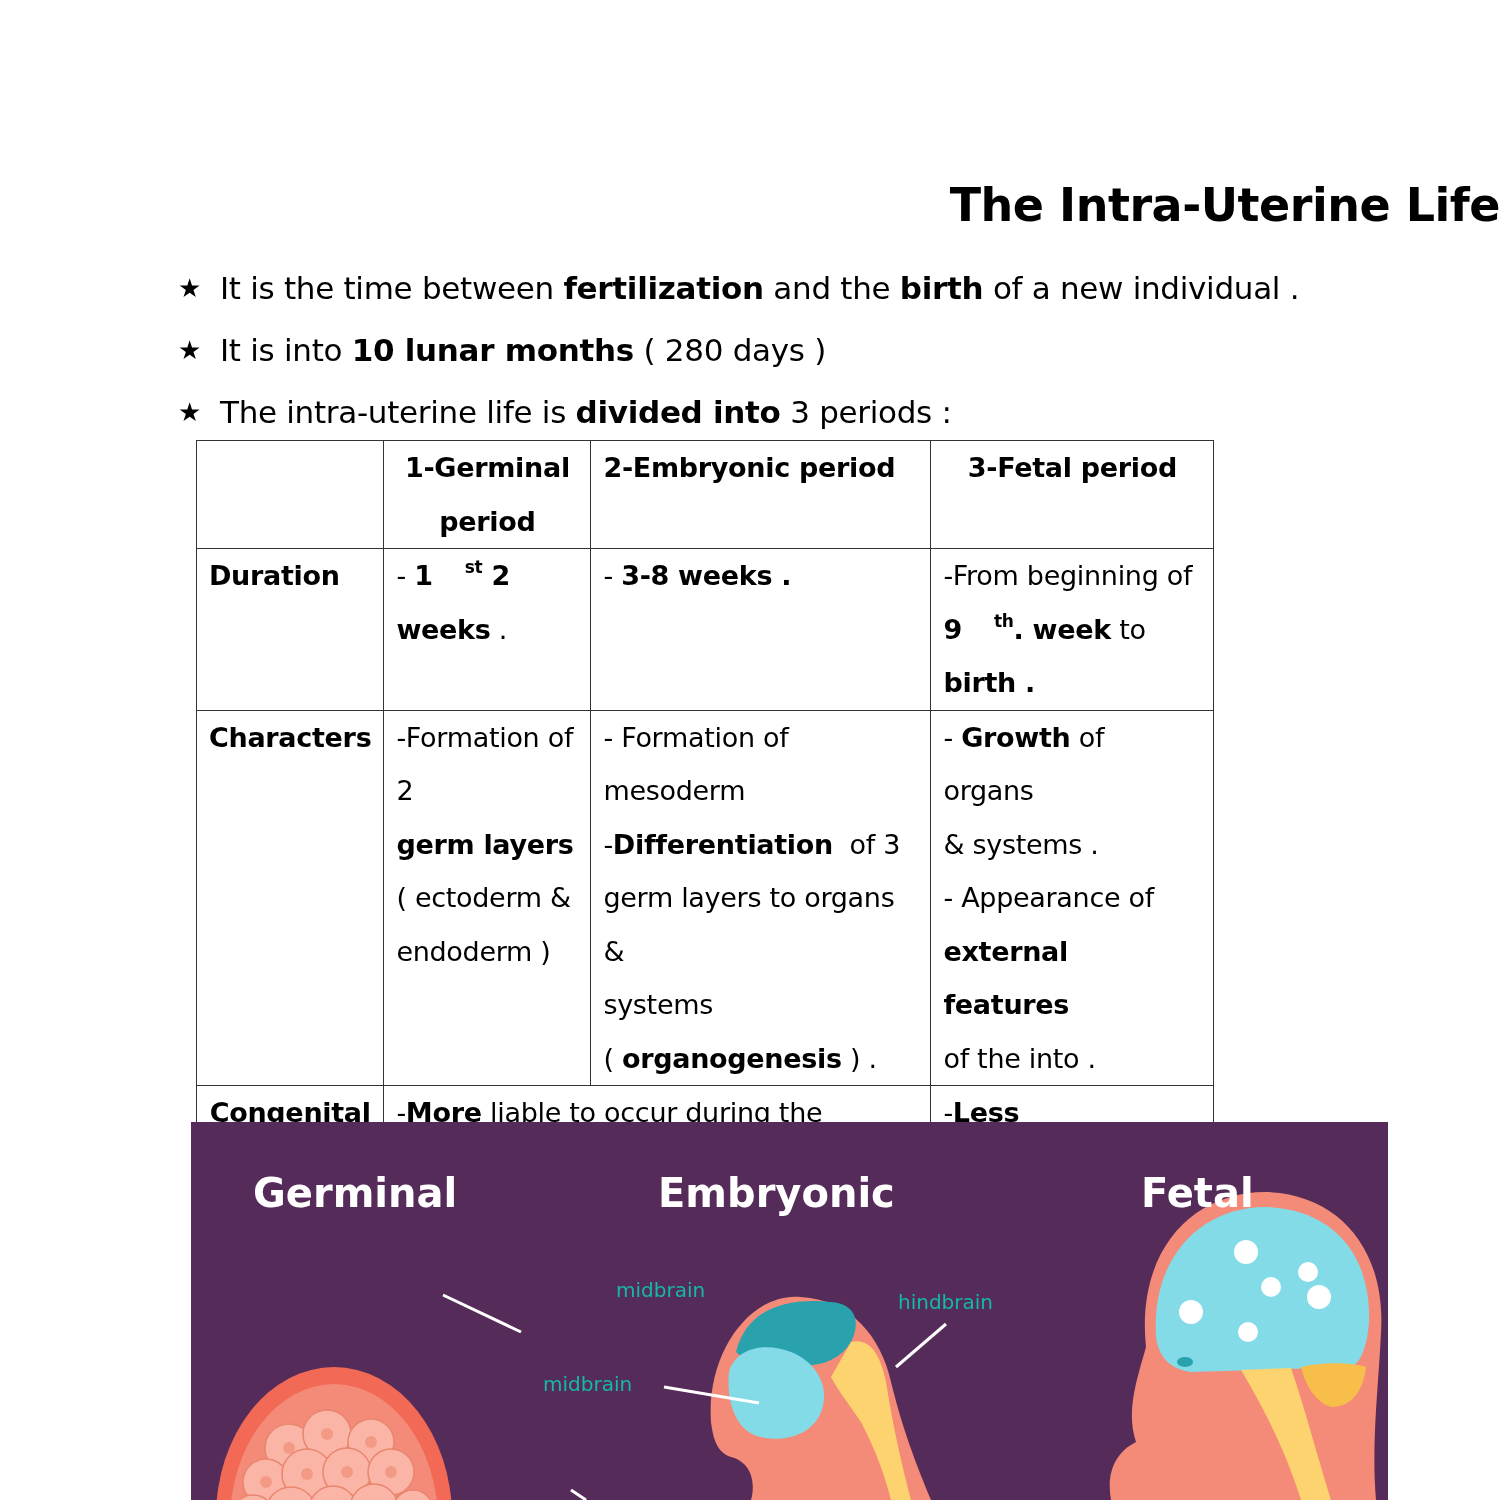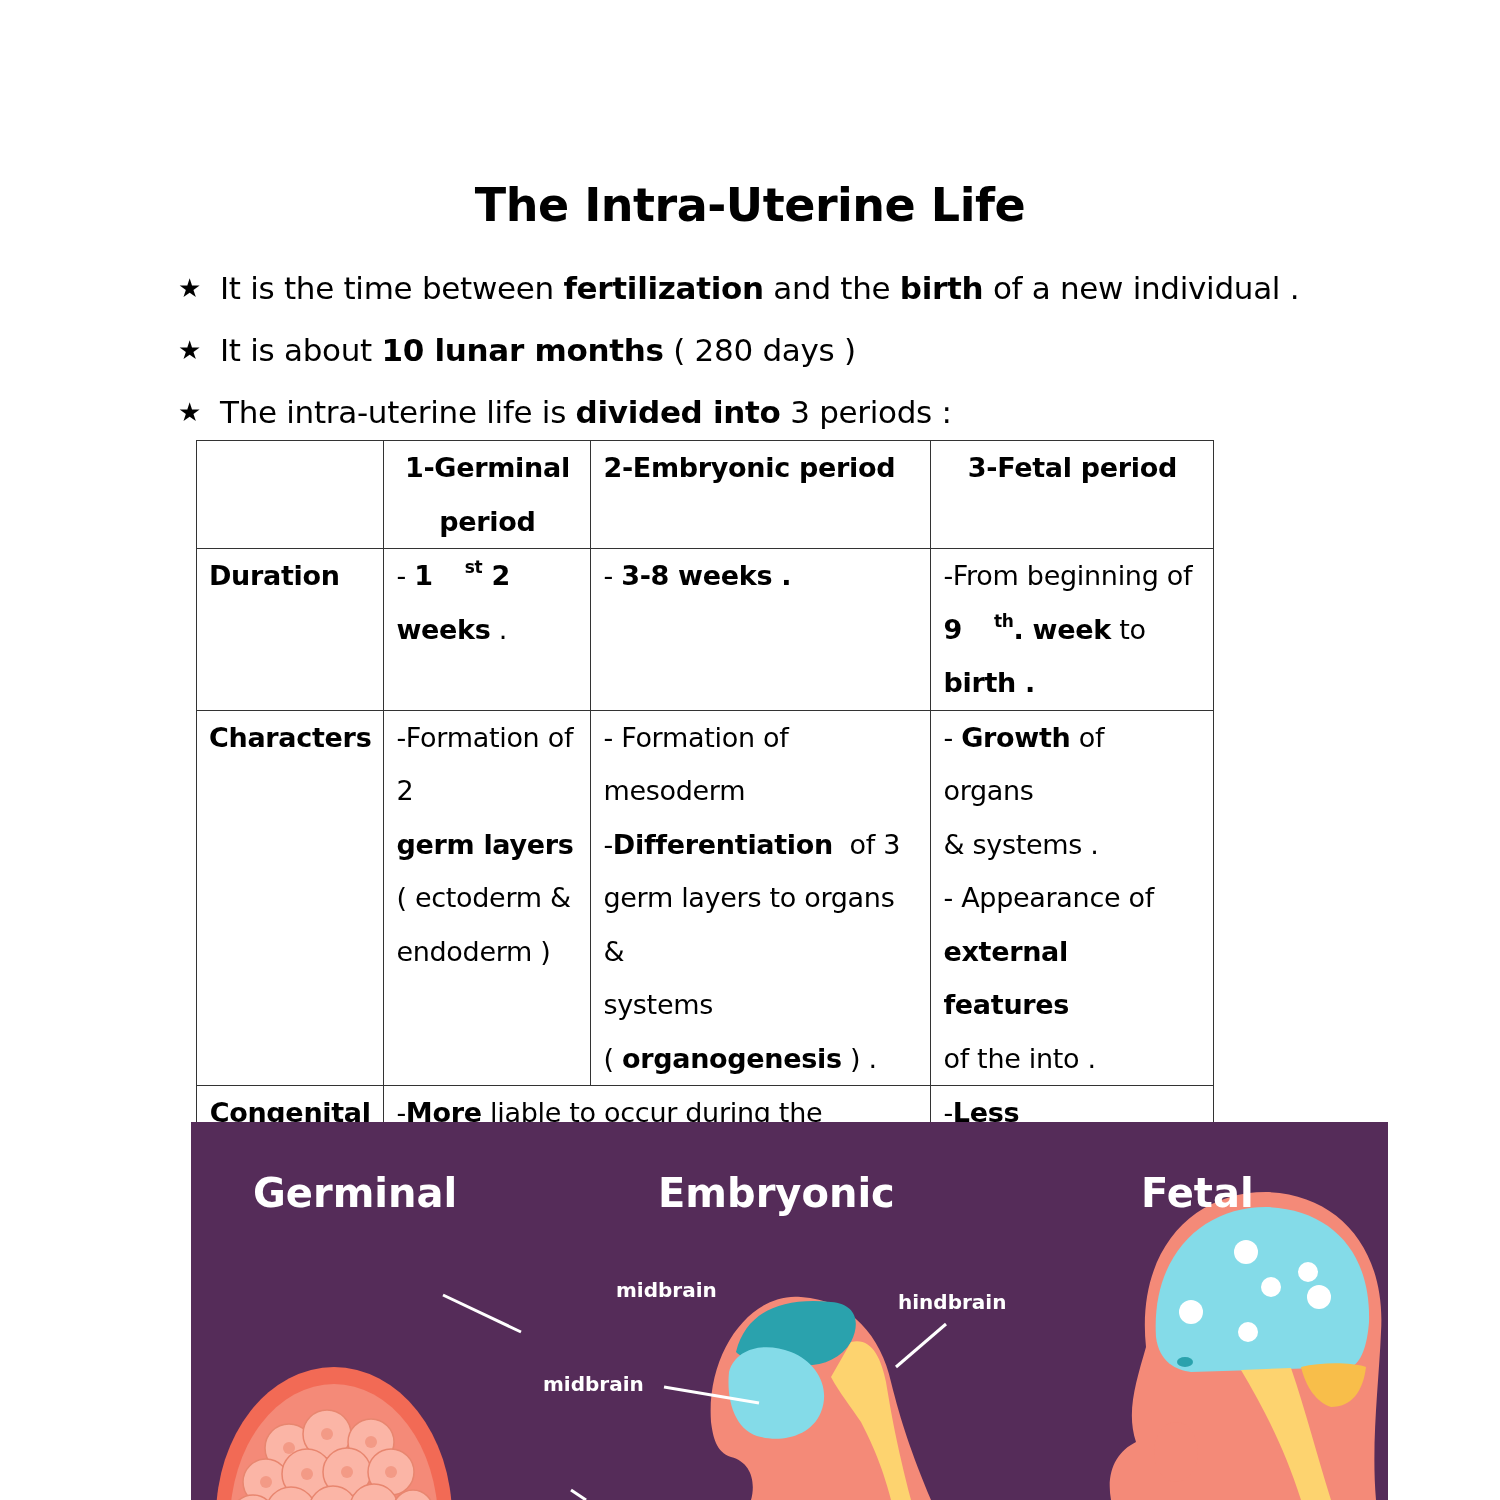--- a/index.html
+++ b/index.html
@@ -3,21 +3,21 @@
   <meta charset="utf-8">
   <style>
     html, body { margin: 0; padding: 0; }
     body {
       width: 1500px; height: 1500px; overflow: hidden; position: relative;
       background: #ffffff; color: #000;
       font-family: "DejaVu Sans", "Liberation Sans", sans-serif;
     }
     .title {
       position: absolute; left: 0; width: 1500px; top: 178px;
-      text-align: center; font-size: 46px; font-weight: bold; letter-spacing: -0.5px;
+      text-align: right; font-size: 46px; font-weight: bold; letter-spacing: -0.5px;
     }
     .bullets { position: absolute; left: 178px; top: 266px; width: 1180px; }
     .bullet { position: relative; height: 62px; font-size: 31px; line-height: 44px; white-space: nowrap; letter-spacing: -0.3px; }
     .bullet .star { position: absolute; left: 0; top: 0; font-size: 26px; }
     .bullet .btext { position: absolute; left: 42px; top: 0; }
     b { font-weight: bold; }
 
     table.periods {
       position: absolute; left: 196px; top: 440px;
       border-collapse: collapse; table-layout: fixed;
@@ -36,38 +36,38 @@
 
     .figure {
       position: absolute; left: 191px; top: 1122px; width: 1197px; height: 378px;
       background: #552c59; overflow: hidden;
     }
     .fig-label {
       position: absolute; color: #fff; font-weight: bold; font-size: 40px;
       font-family: "DejaVu Sans", sans-serif;
     }
     .brain-label {
-      position: absolute; color: #ffffff; font-weight: bold; font-size: 20px;
+      position: absolute; color: #14b8a6; font-weight: normal; font-size: 20px;
       font-family: "DejaVu Sans", sans-serif;
     }
     .figure svg { position: absolute; left: 0; top: 0; }
   </style>
 </head>
 <body>
 
 <div class="title">The Intra-Uterine Life</div>
 
 <div class="bullets">
   <div class="bullet">
     <span class="star">★</span>
     <span class="btext"><span>It is the time between </span><b>fertilization</b><span> and the </span><b>birth</b><span> of a new individual .</span></span>
   </div>
   <div class="bullet">
     <span class="star">★</span>
-    <span class="btext"><span>It is about </span><b>10 lunar months</b><span> ( 280 days )</span></span>
+    <span class="btext"><span>It is into </span><b>10 lunar months</b><span> ( 280 days )</span></span>
   </div>
   <div class="bullet">
     <span class="star">★</span>
     <span class="btext"><span>The intra-uterine life is </span><b>divided into</b><span> 3 periods :</span></span>
   </div>
 </div>
 
 <table class="periods">
   <colgroup>
       <col class="c0">

